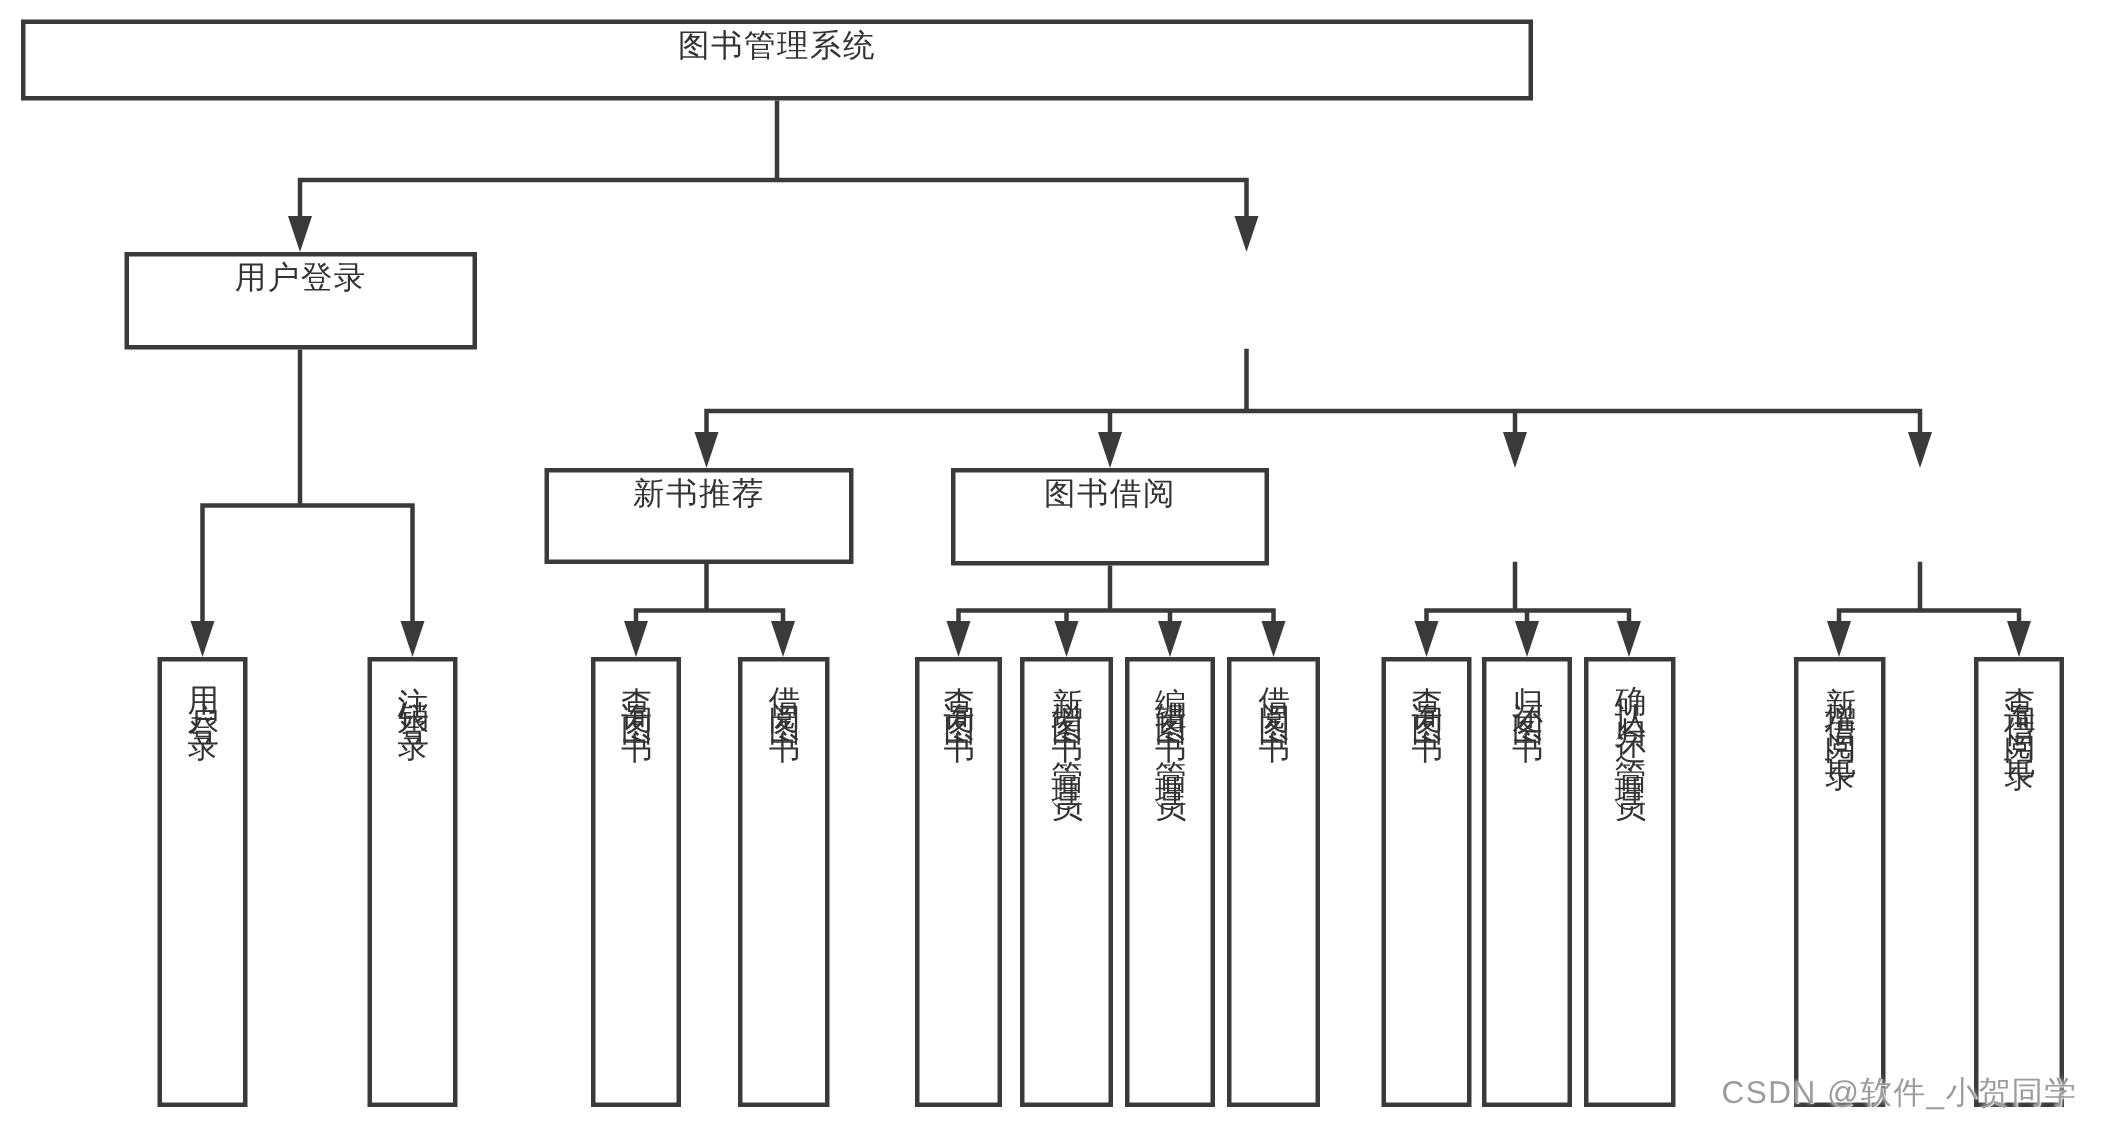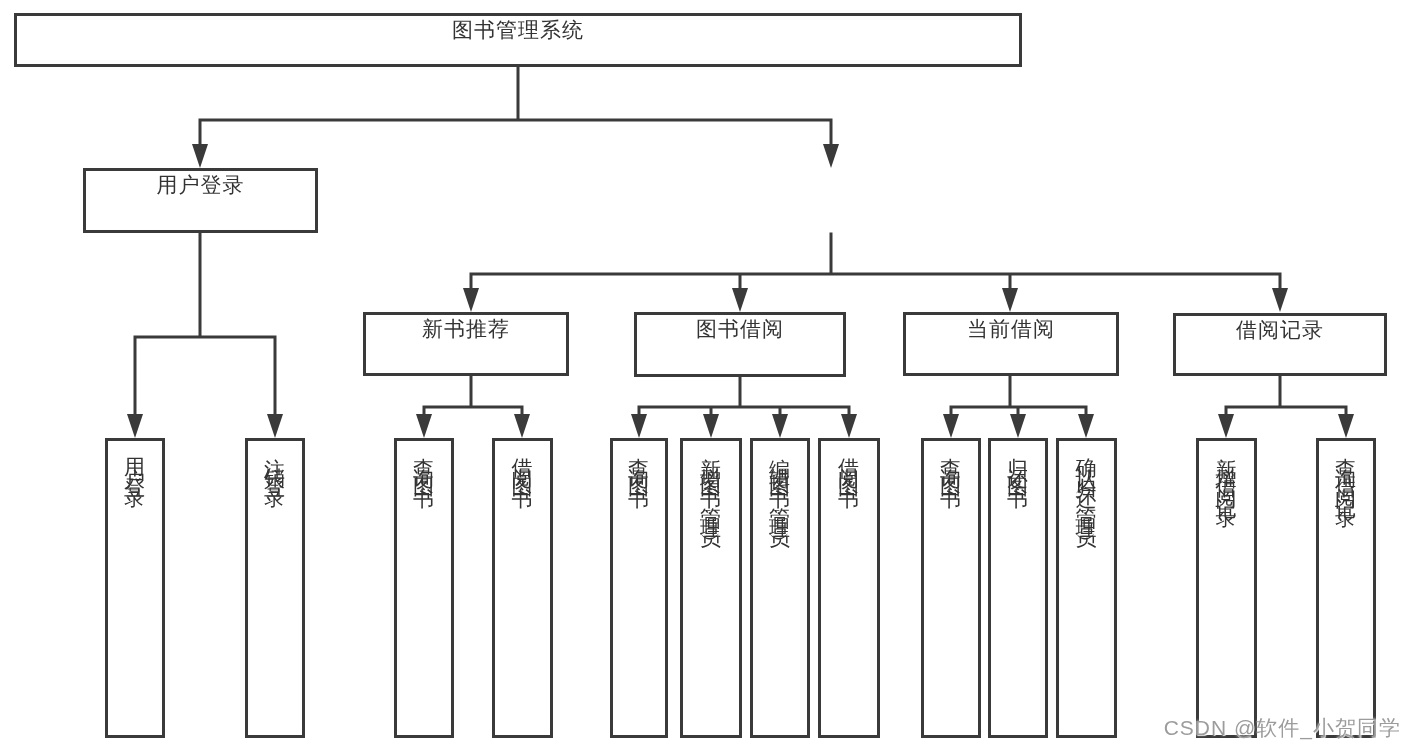--- a/index.html
+++ b/index.html
@@ -41,21 +41,21 @@
   }
   .node.v .lbl{
     writing-mode:vertical-rl;
     text-orientation:mixed;
     letter-spacing:10px;
     line-height:1;
     white-space:normal;
   }
   .watermark{
     position:absolute;
-    right:4px;bottom:5px;
+    right:20px;bottom:5px;
     font-size:21px;
     color:var(--wm);
     letter-spacing:1px;
     text-shadow:0 0 3px rgba(255,255,255,.95), 1px 1px 0 rgba(255,255,255,.7);
     z-index:5;
     white-space:nowrap;
   }
 </style>
 </head>
 <body>
@@ -112,26 +112,20 @@
   <div class="node h" style="left:83px;top:168px;width:235px;height:65px">
     <span class="lbl">用户登录</span>
   </div>
 
   <div class="node h" style="left:363px;top:312px;width:206px;height:64px">
     <span class="lbl">新书推荐</span>
   </div>
   <div class="node h" style="left:634px;top:312px;width:212px;height:65px">
     <span class="lbl">图书借阅</span>
   </div>
-  <div class="node h" style="left:903px;top:312px;width:216px;height:64px">
-    <span class="lbl">当前借阅</span>
-  </div>
-  <div class="node h" style="left:1173px;top:313px;width:214px;height:63px">
-    <span class="lbl">借阅记录</span>
-  </div>
 
   <div class="node v" style="left:105px;top:438px;width:60px;height:300px">
     <span class="lbl">用户登录</span>
   </div>
   <div class="node v" style="left:245px;top:438px;width:60px;height:300px">
     <span class="lbl">注销登录</span>
   </div>
 
   <div class="node v" style="left:394px;top:438px;width:60px;height:300px">
     <span class="lbl">查询图书</span>

